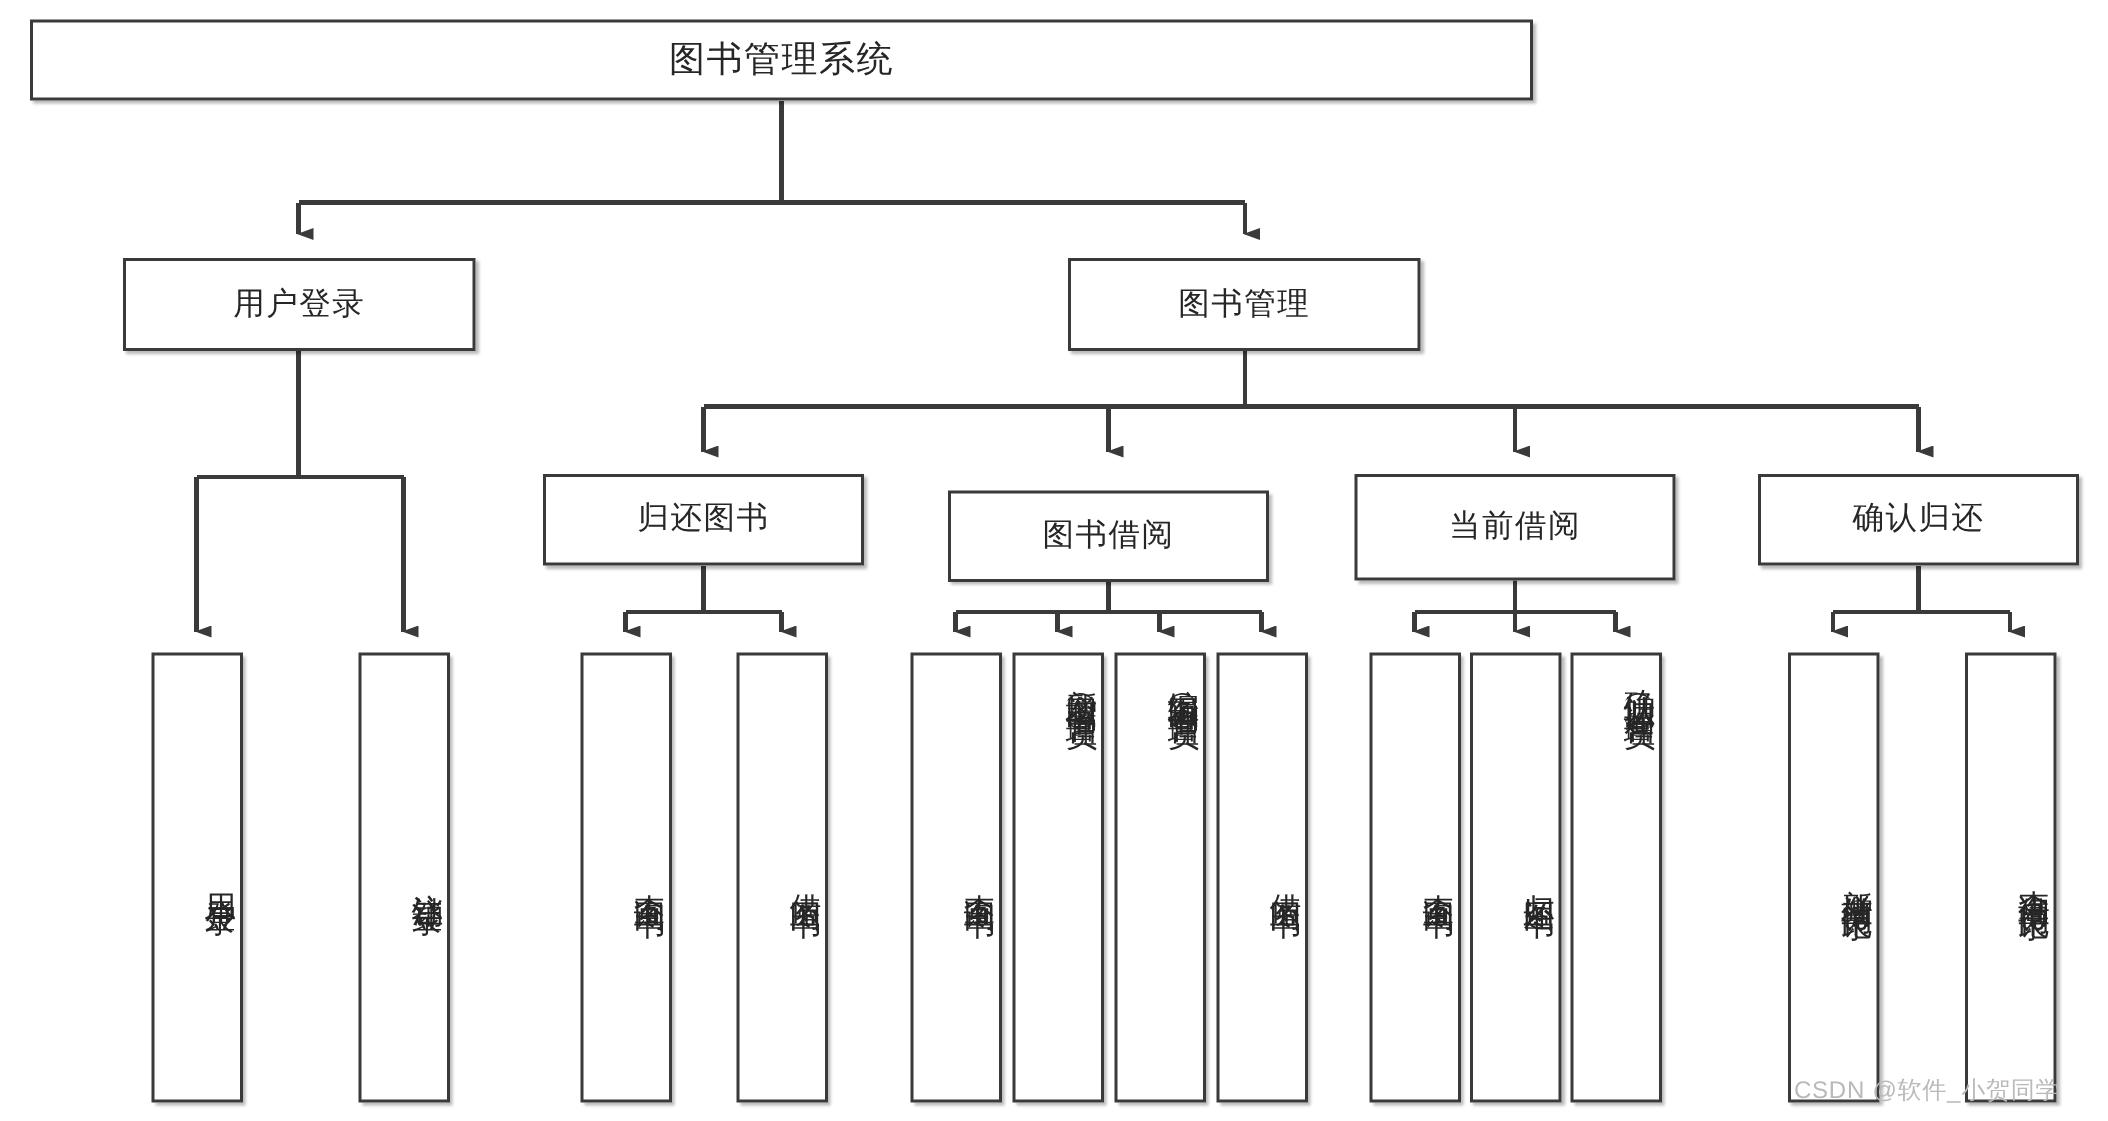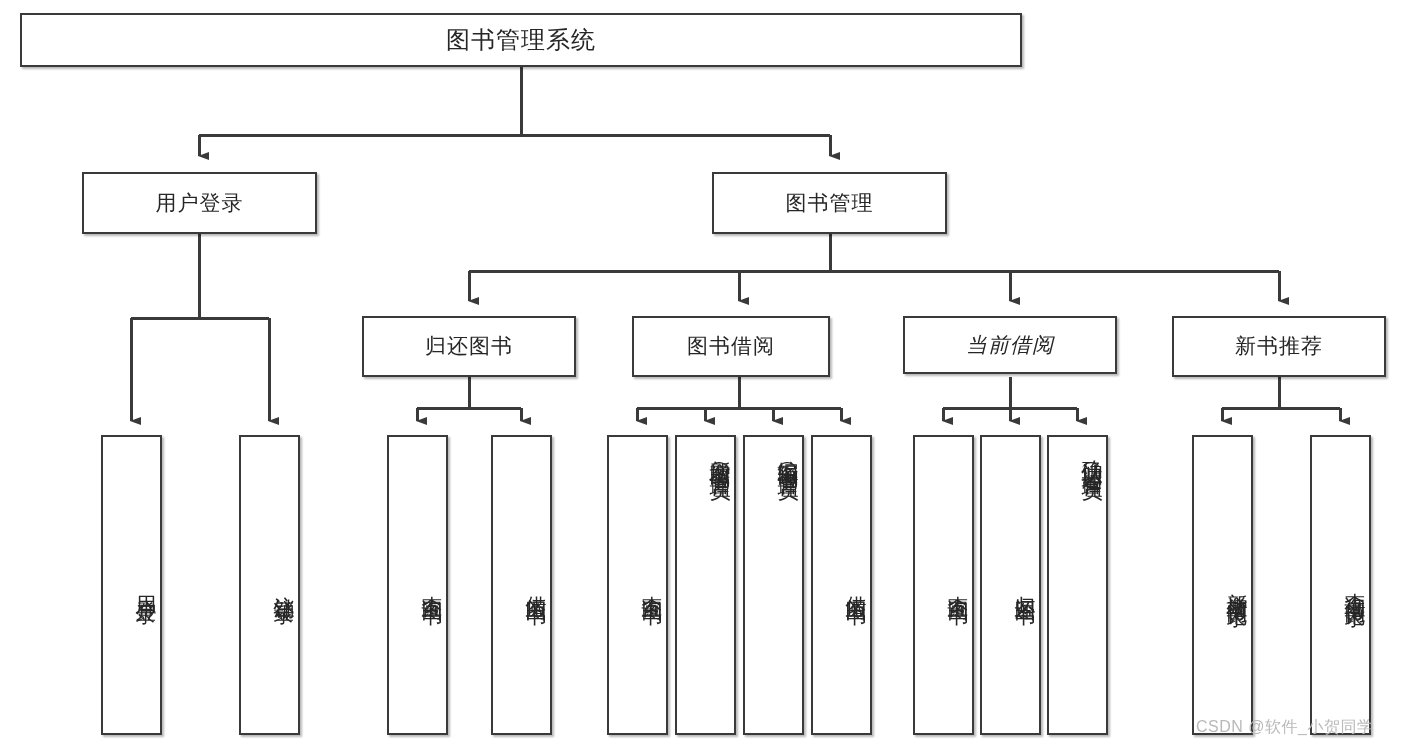--- a/index.html
+++ b/index.html
@@ -128,28 +128,28 @@
   <div class="node node-h" style="left:82px; top:172px; width:235px; height:62px;">
     <span>用户登录</span>
   </div>
   <div class="node node-h" style="left:712px; top:172px; width:235px; height:62px;">
     <span>图书管理</span>
   </div>
 
   <div class="node node-h" style="left:362px; top:316px; width:214px; height:61px;">
     <span>归还图书</span>
   </div>
-  <div class="node node-h" style="left:632px; top:316px; width:198px; height:61px;">
+  <div class="node node-h" style="left:632px; top:327px; width:214px; height:61px;">
     <span>图书借阅</span>
   </div>
-  <div class="node node-h" style="left:903px; top:316px; width:214px; height:58px;font-style:italic;">
+  <div class="node node-h" style="left:903px; top:316px; width:214px; height:71px;">
     <span>当前借阅</span>
   </div>
   <div class="node node-h" style="left:1172px; top:316px; width:214px; height:61px;">
-    <span>新书推荐</span>
+    <span>确认归还</span>
   </div>
 
   <div class="node node-v" style="left:101px; top:435px; width:61px; height:300px;">
     <span>用户登录</span>
   </div>
   <div class="node node-v" style="left:239px; top:435px; width:61px; height:300px;">
     <span>注销登录</span>
   </div>
 
   <div class="node node-v" style="left:387px; top:435px; width:61px; height:300px;">

